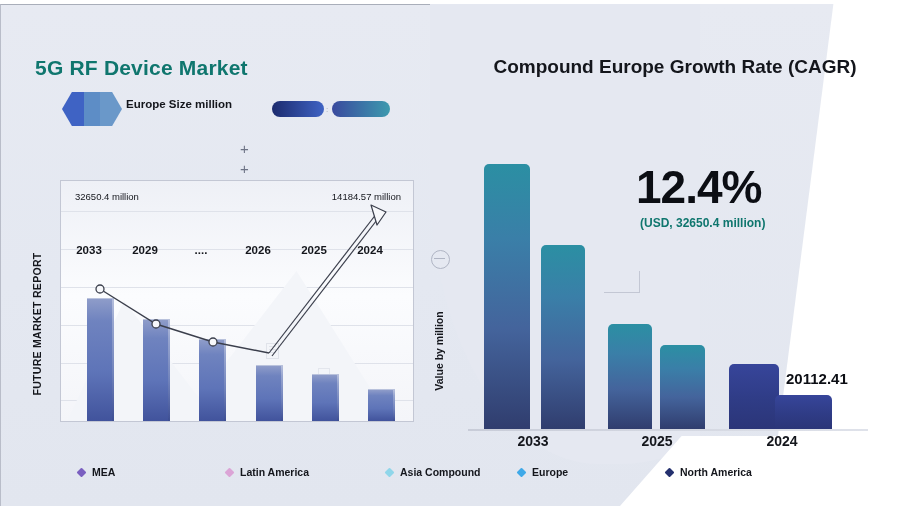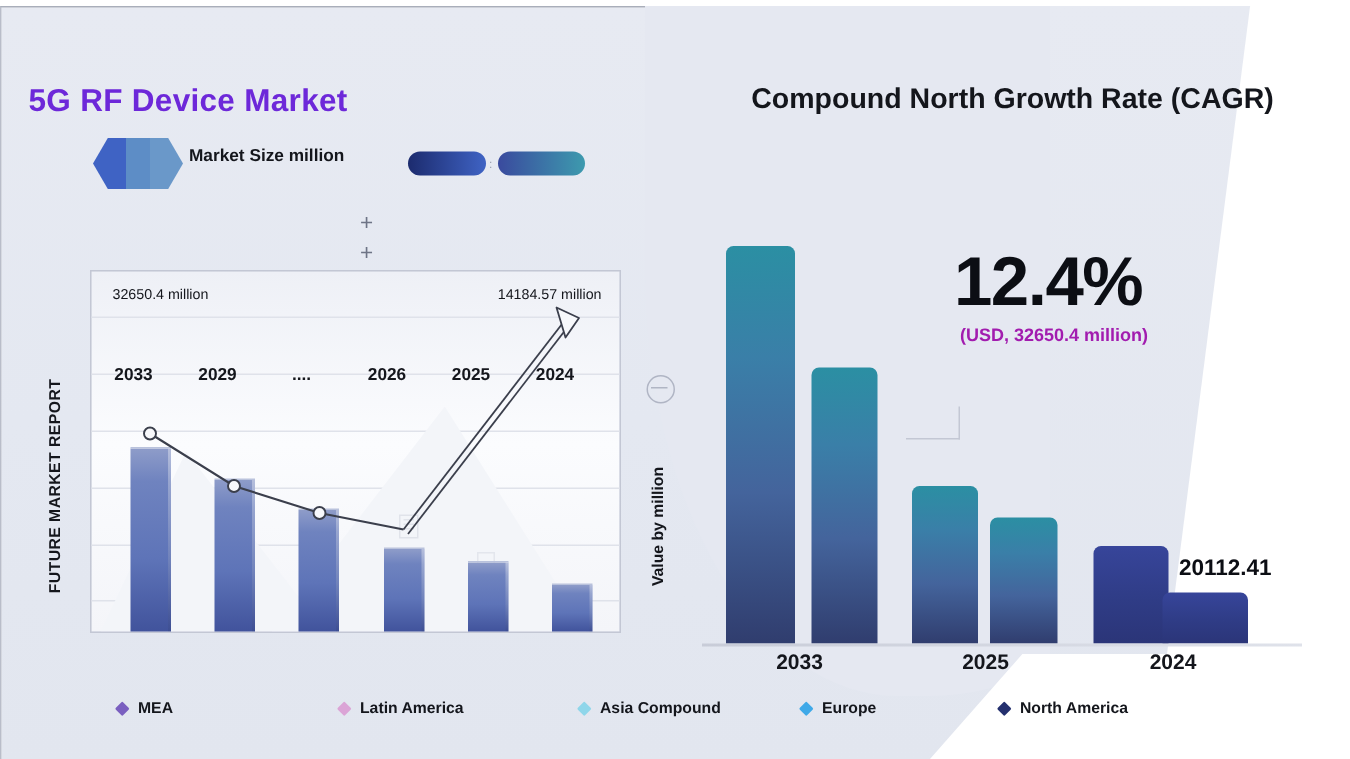--- a/index.html
+++ b/index.html
@@ -28,22 +28,22 @@
   .white-right{
     position:absolute;right:0;top:0;width:122px;height:506px;background:#fff;
   }
   .bottom-fade{
     position:absolute;left:620px;bottom:0;width:280px;height:70px;background:#fff;
     clip-path:polygon(22% 0,100% 0,100% 100%,0 100%);
   }
 
   
   .title-left{
-    position:absolute;left:19px;top:56px;font-size:21px;font-weight:bold;
-    color:#6d28d9;letter-spacing:.2px;
+    position:absolute;left:35px;top:56px;font-size:21px;font-weight:bold;
+    color:#0f766e;letter-spacing:.2px;
   }
   .legend-chip{position:absolute;left:62px;top:92px;width:60px;height:34px;}
   .legend-chip .hexL,.legend-chip .hexR{position:absolute;top:0;width:38px;height:34px;}
   .legend-chip .hexL{left:0;background:#3f63c4;
     clip-path:polygon(26% 0,100% 0,100% 100%,26% 100%,0 50%);}
   .legend-chip .hexR{left:22px;background:#6090c6;opacity:.92;
     clip-path:polygon(0 0,74% 0,100% 50%,74% 100%,0 100%);}
   .chip-label{
     position:absolute;left:126px;top:98px;font-size:11.5px;font-weight:bold;color:#14161c;
   }
@@ -107,21 +107,21 @@
   }
   .sub-right{
     position:absolute;left:460px;top:89px;width:430px;text-align:center;
     font-size:11px;font-weight:bold;color:#14161c;
   }
   .cagr{
     position:absolute;left:636px;top:164px;font-size:46px;font-weight:bold;
     color:#0c0e14;letter-spacing:-1px;line-height:1;
   }
   .cagr-sub{
-    position:absolute;left:640px;top:216px;font-size:12px;font-weight:bold;color:#a21caf;
+    position:absolute;left:640px;top:216px;font-size:12px;font-weight:bold;color:#0f766e;
   }
   .ylabel-right{
     position:absolute;left:374px;top:345px;width:130px;text-align:center;
     transform:rotate(-90deg);font-size:10.5px;font-weight:bold;color:#14161c;
   }
   .rbar{position:absolute;bottom:0;border-radius:5px 5px 0 0;}
   .grad-t{background:linear-gradient(180deg,#2b8fa3 0%,#3a7fa8 28%,#44649c 62%,#303d6e 100%);}
   .grad-n{background:linear-gradient(180deg,#37459a 0%,#2f3c86 55%,#2b3578 100%);}
   .rbaseline{position:absolute;left:468px;top:429px;width:400px;height:1.5px;
     background:linear-gradient(90deg,#c8ccd8,#dfe2ea);}
@@ -141,21 +141,21 @@
   <div class="white-right"></div>
   <div class="slab-skew"></div>
   <div class="bottom-fade"></div>
 
   <div class="title-left">5G RF Device Market</div>
 
   <div class="legend-chip">
     <div class="hexL"></div>
       <div class="hexR"></div>
   </div>
-  <div class="chip-label">Market Size million</div>
+  <div class="chip-label">Europe Size million</div>
 
   <div class="pillwrap">
     <div class="pill a"></div>
     <div class="pill-dots">:</div>
     <div class="pill b"></div>
   </div>
 
   <div class="plus p1">+</div>
   <div class="plus p2">+</div>
   <div class="nominus"></div>
@@ -199,21 +199,21 @@
     </svg>
   </div>
 
   <div class="xtick" style="left:60px;width:58px;">2033</div>
   <div class="xtick" style="left:116px;width:58px;">2029</div>
   <div class="xtick" style="left:172px;width:58px;">....</div>
   <div class="xtick" style="left:229px;width:58px;">2026</div>
   <div class="xtick" style="left:285px;width:58px;">2025</div>
   <div class="xtick" style="left:341px;width:58px;">2024</div>
 
-  <div class="title-right">Compound North Growth Rate (CAGR)</div>
+  <div class="title-right">Compound Europe Growth Rate (CAGR)</div>
   <div class="cagr">12.4%</div>
   <div class="cagr-sub">(USD, 32650.4 million)</div>
   <div class="ylabel-right">Value by million</div>
   <div class="lshape"></div>
 
   <div>
     <div class="rbar grad-t" style="left:484px;top:164px;height:265px;width:46px;"></div>
     <div class="rbar grad-t" style="left:541px;top:245px;height:184px;width:44px;"></div>
     <div class="rbar grad-t" style="left:608px;top:324px;height:105px;width:44px;"></div>
     <div class="rbar grad-t" style="left:660px;top:345px;height:84px;width:45px;"></div>
@@ -234,21 +234,21 @@
       <span class="t">MEA</span>
     </div>
     <div class="lg" style="left:148px;text-align:right;">
       <span class="dia" style="background:#dba4d6"></span>
       <span class="t">Latin America</span>
     </div>
     <div class="lg" style="left:308px;">
       <span class="dia" style="background:#8fd6ea"></span>
       <span class="t">Asia Compound</span>
     </div>
-    <div class="lg" style="left:456px;">
+    <div class="lg" style="left:440px;">
       <span class="dia" style="background:#3fa9e8"></span>
       <span class="t">Europe</span>
     </div>
     <div class="lg" style="left:588px;">
       <span class="dia" style="background:#24306e"></span>
       <span class="t">North America</span>
     </div>
   </div>
 
 </div>

